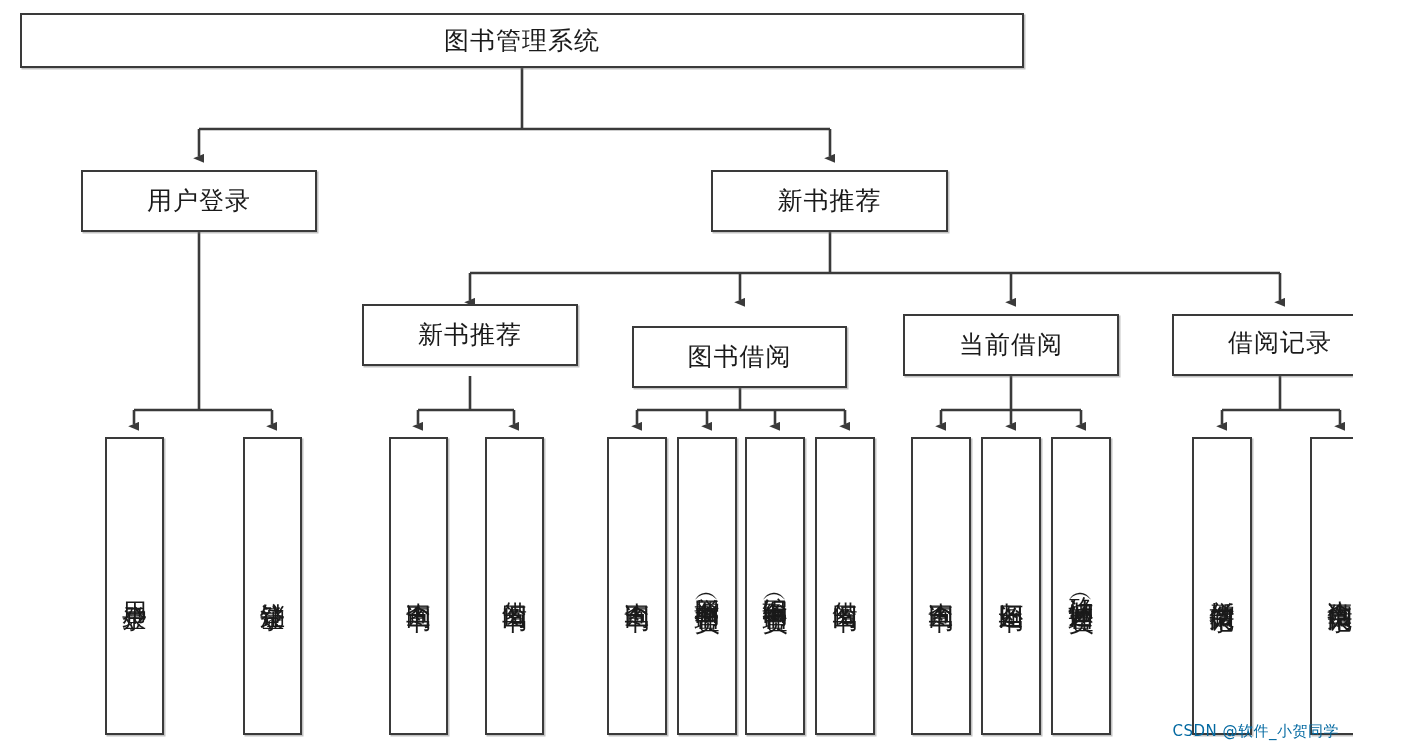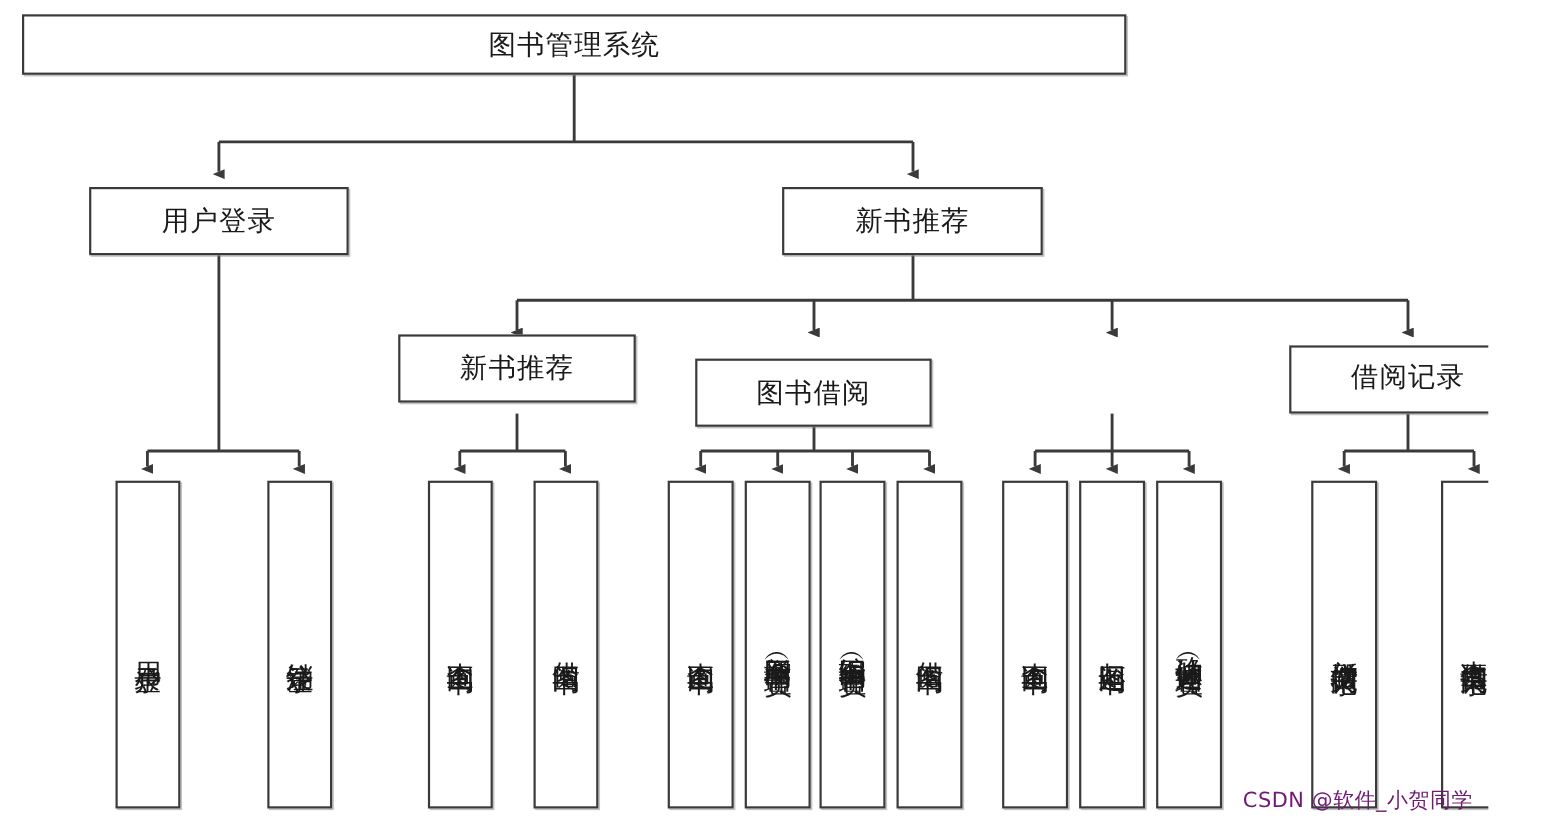--- a/index.html
+++ b/index.html
@@ -67,22 +67,22 @@
     width: 100%;
     height: 100%;
     display: flex;
     align-items: center;
     justify-content: center;
   }
   #watermark {
     position: absolute;
     right: 14px;
     bottom: 6px;
-    font-size: 19px;
-    color: #701a75;
+    font-size: 15px;
+    color: #0369a1;
     letter-spacing: 0.5px;
     white-space: nowrap;
   }
 </style>
 </head>
 <body>
 
 <div id="diagram-root">
 
   <svg id="edges-layer" viewBox="0 0 1405 747" width="1405" height="747" aria-hidden="true">
@@ -145,20 +145,23 @@
   <div class="node node-h" style="left:711px; top:170px; width:237px; height:62px;">
     <span>新书推荐</span>
   </div>
 
   <div class="node node-h" style="left:362px; top:304px; width:216px; height:62px;">
     <span>新书推荐</span>
   </div>
   <div class="node node-h" style="left:632px; top:314px; width:215px; height:62px;margin-top:12px;">
     <span>图书借阅</span>
   </div>
+  <div class="node node-h" style="left:903px; top:314px; width:216px; height:62px;">
+    <span>当前借阅</span>
+  </div>
   <div class="node node-h" style="left:1172px; top:314px; width:216px; height:62px;font-family:Liberation Mono, monospace;">
     <span>借阅记录</span>
   </div>
 
   <div class="node node-leaf" style="left:105px; top:437px; width:59px; height:298px;">
     <div class="leaf-inner">
       <span class="leaf-text">用户登录</span>
     </div>
   </div>
   <div class="node node-leaf" style="left:243px; top:437px; width:59px; height:298px;">

